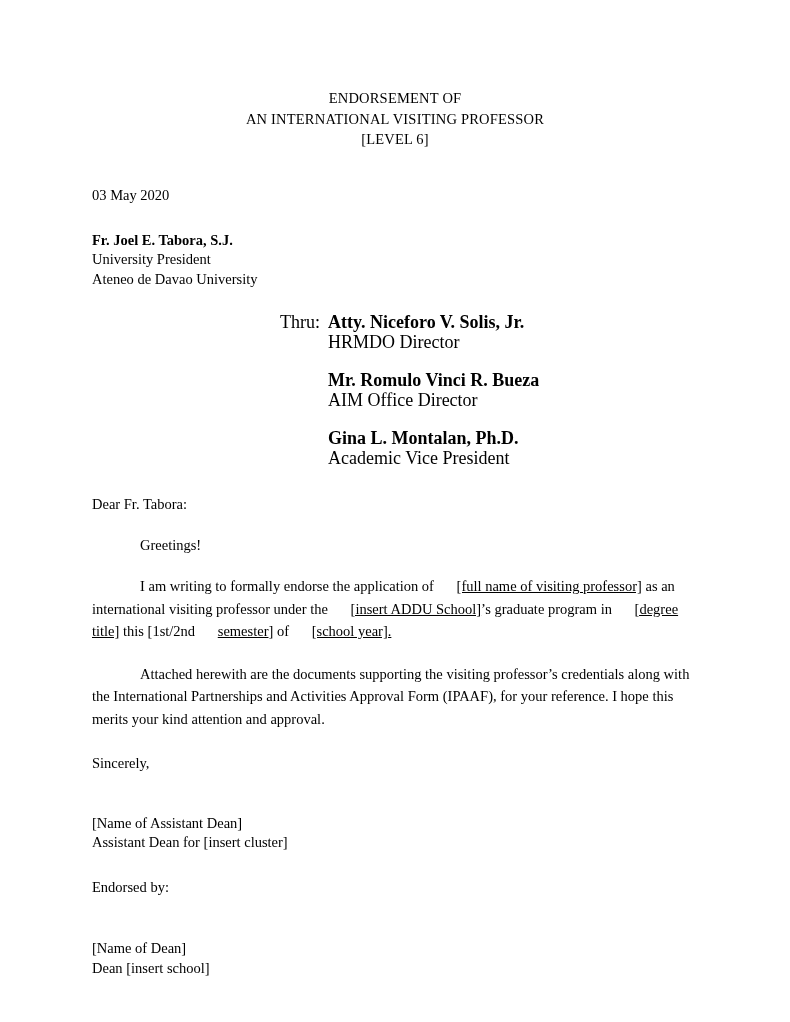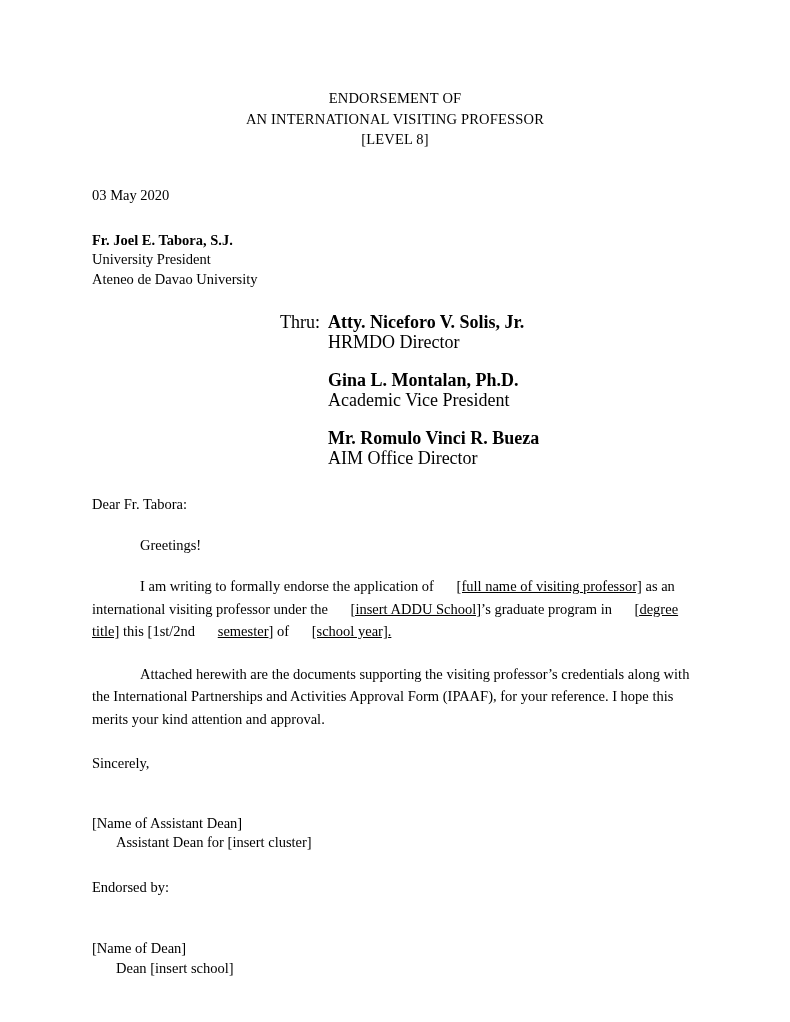--- a/index.html
+++ b/index.html
@@ -89,21 +89,21 @@
     font-size: 14.5px;
     line-height: 19.5px;
   }
 
   .sig-block {
     margin-top: 40px;
     font-size: 14.5px;
     line-height: 19.5px;
   }
   .sig-name { font-weight: normal; display: block; }
-  .sig-role { display: block; margin-left: 24px; }
+  .sig-role { display: block; }
 
   .endorsed {
     margin-top: 25px;
     font-size: 14.5px;
     line-height: 19.5px;
   }
 
   .sig-block2 {
     margin-top: 42px;
     font-size: 14.5px;
@@ -111,43 +111,43 @@
   }
 </style>
 </head>
 <body>
 
 <div class="page">
 
   <div class="title-block">
     <span class="title-line">ENDORSEMENT OF</span>
     <span class="title-line">AN INTERNATIONAL VISITING PROFESSOR</span>
-    <span class="title-line">[LEVEL 8]</span>
+    <span class="title-line">[LEVEL 6]</span>
   </div>
 
   <div class="date">03 May 2020</div>
 
   <div class="addressee">
     <div class="bold">Fr. Joel E. Tabora, S.J.</div>
     <div>University President</div>
     <div>Ateneo de Davao University</div>
   </div>
 
   <div class="thru-block">
     <div class="thru-row">
       <span class="thru-label">Thru:</span><span class="bold">Atty. Niceforo V. Solis, Jr.</span>
       <div style="margin-left:48px;">HRMDO Director</div>
     </div>
     <div class="thru-row thru-group">
+      <div class="bold" style="margin-left:48px;">Mr. Romulo Vinci R. Bueza</div>
+      <div style="margin-left:48px;">AIM Office Director</div>
+    </div>
+    <div class="thru-row thru-group">
       <div class="bold" style="margin-left:48px;">Gina L. Montalan, Ph.D.</div>
       <div style="margin-left:48px;">Academic Vice President</div>
-    </div>
-    <div class="thru-row thru-group">
-      <div class="bold" style="margin-left:48px;">Mr. Romulo Vinci R. Bueza</div>
-      <div style="margin-left:48px;">AIM Office Director</div>
     </div>
   </div>
 
   <div class="salutation">Dear Fr. Tabora:</div>
 
   <div class="greeting">Greetings!</div>
 
   <div class="para"><span>I am writing to formally endorse the application of </span><span class="u">[full name of visiting professor]</span><span> as an international visiting professor under the </span><span class="u">[insert ADDU School]</span><span>’s graduate program in </span><span class="u">[degree title]</span><span> this [1st/2nd </span><span class="u">semester</span><span>] of </span><span class="u">[school year].</span></div>
 
   <div class="para">Attached herewith are the documents supporting the visiting professor’s credentials along with the International Partnerships and Activities Approval Form (IPAAF), for your reference. I hope this merits your kind attention and approval.</div>

